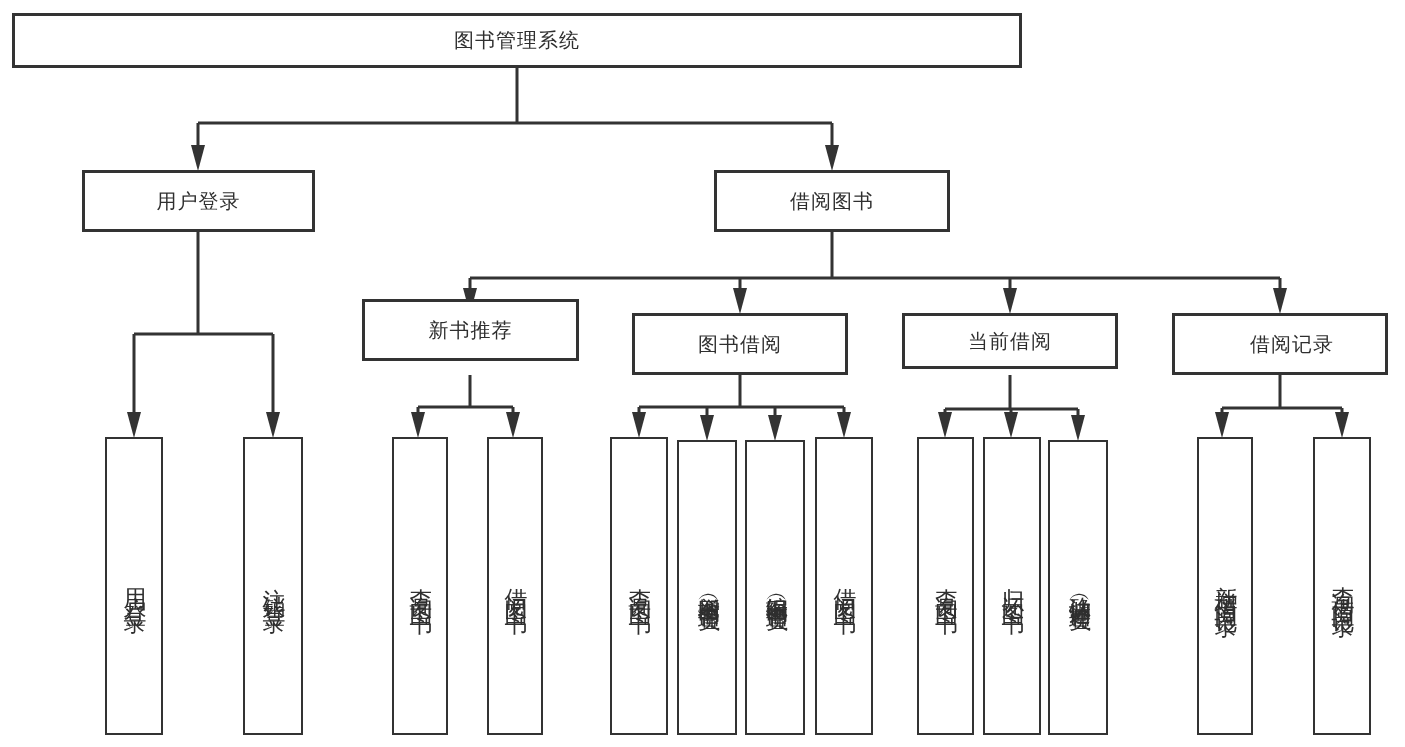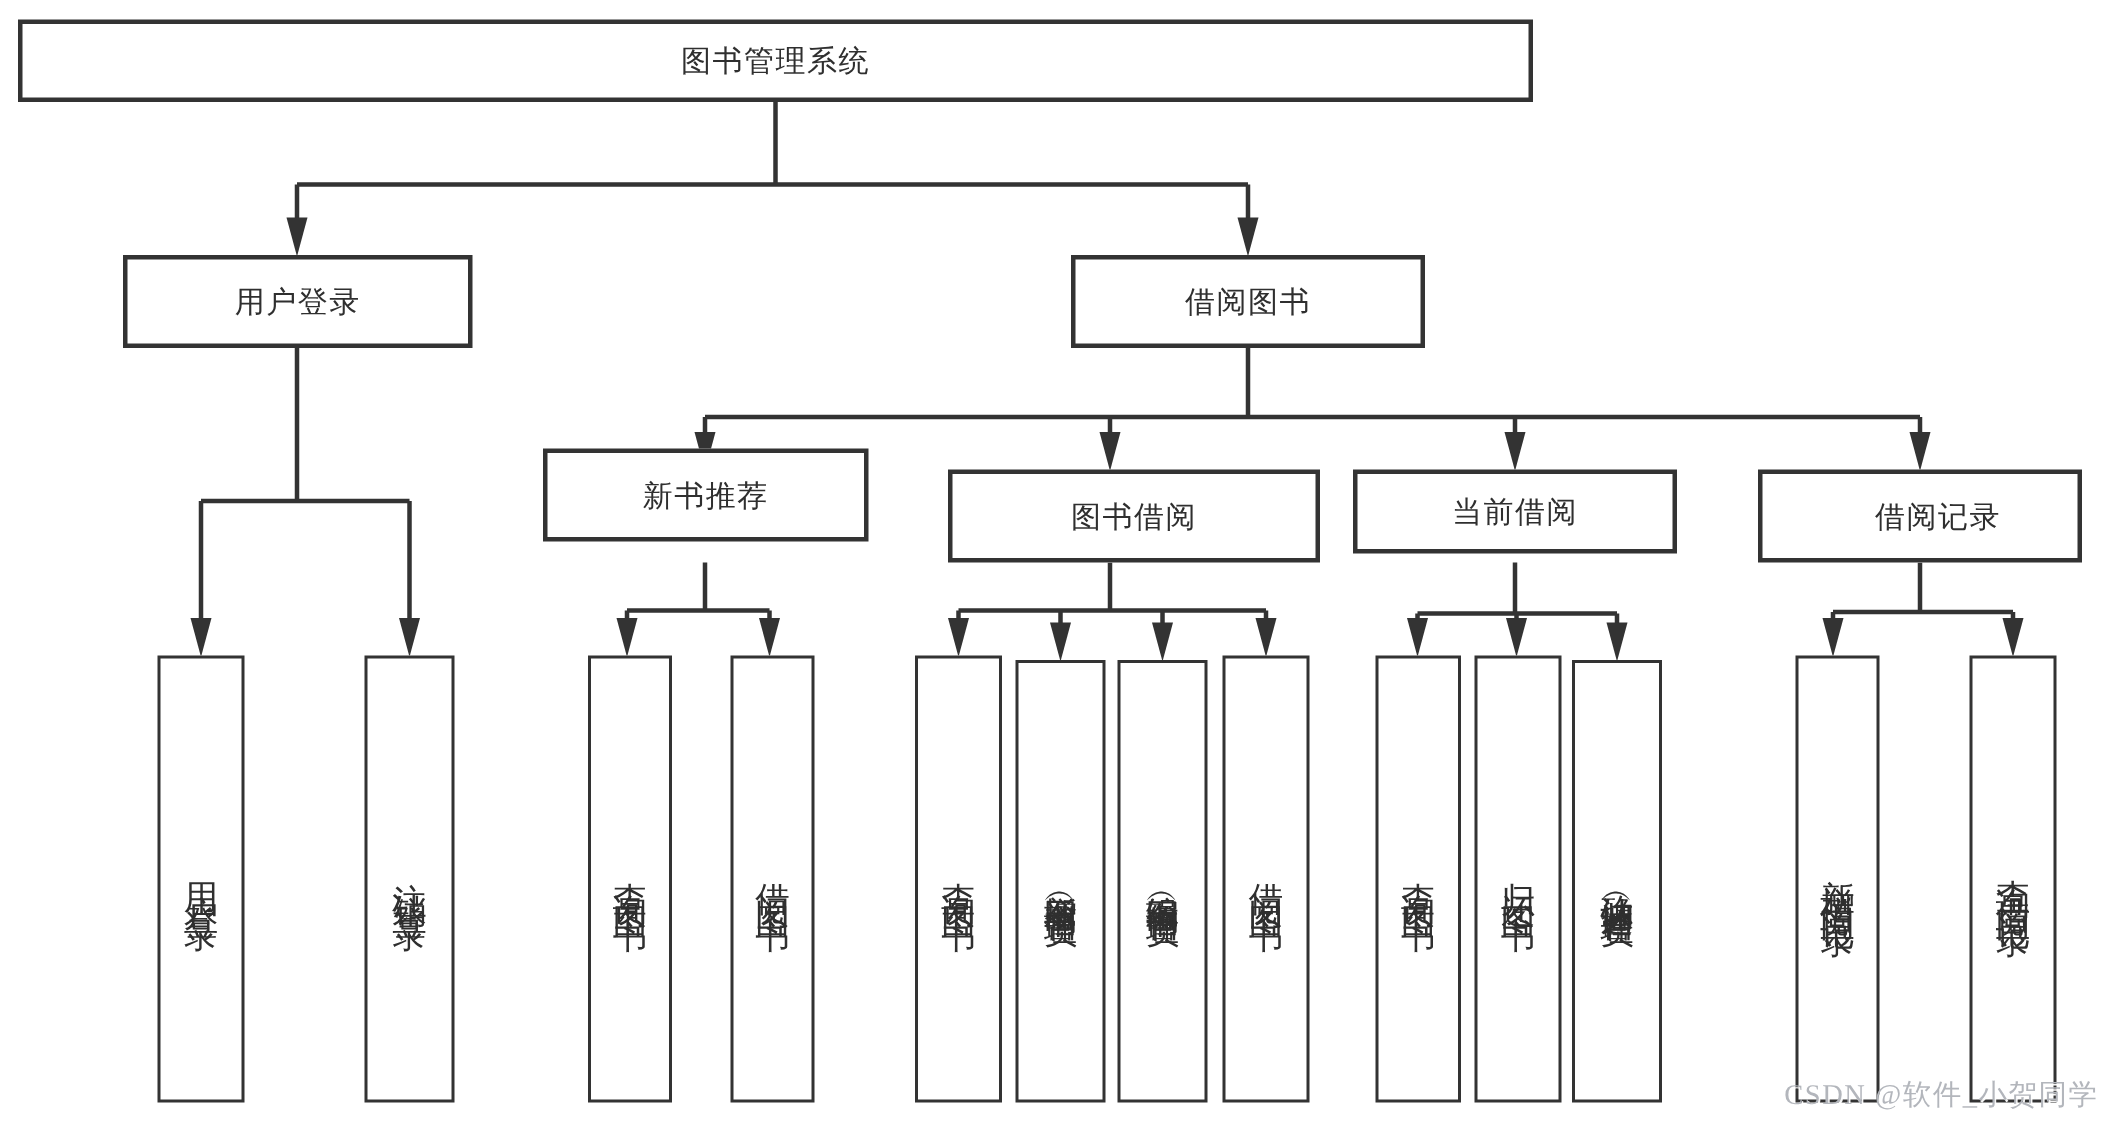--- a/index.html
+++ b/index.html
@@ -2,21 +2,21 @@
 <html><head>
 <meta charset="utf-8">
 <style>
   html, body { margin: 0; padding: 0; background: #ffffff; }
   #stage {
     position: relative;
     width: 1405px;
     height: 747px;
     background: #ffffff;
     overflow: hidden;
-    font-family: Liberation Serif, serif;
+    font-family: Liberation Mono, monospace;
   }
   #wires { position: absolute; left: 0; top: 0; }
   .box {
     position: absolute;
     box-sizing: border-box;
     background: #ffffff;
     border: 3px solid #333333;
     display: flex;
     align-items: center;
     justify-content: center;
@@ -98,21 +98,21 @@
   <div class="box" style="left:82px; top:170px; width:233px; height:62px;">
     <span class="hlabel">用户登录</span>
   </div>
   <div class="box" style="left:714px; top:170px; width:236px; height:62px;">
     <span class="hlabel">借阅图书</span>
   </div>
 
   <div class="box" style="left:362px; top:299px; width:217px; height:62px;">
     <span class="hlabel">新书推荐</span>
   </div>
-  <div class="box" style="left:632px; top:313px; width:248px; height:62px;">
+  <div class="box" style="left:632px; top:313px; width:216px; height:62px;">
     <span class="hlabel">图书借阅</span>
   </div>
   <div class="box" style="left:902px; top:313px; width:216px; height:56px;">
     <span class="hlabel">当前借阅</span>
   </div>
   <div class="box" style="left:1172px; top:313px; width:216px; height:62px;padding-left:24px;">
     <span class="hlabel">借阅记录</span>
   </div>
 
   <div class="box leaf" style="left:105px; top:437px; width:58px; height:298px;">
@@ -152,14 +152,13 @@
     <span class="vlabel v9">确认归还（管理员）</span>
   </div>
 
   <div class="box leaf" style="left:1197px; top:437px; width:56px; height:298px;">
     <span class="vlabel v6">新增借阅记录</span>
   </div>
   <div class="box leaf" style="left:1313px; top:437px; width:58px; height:298px;">
     <span class="vlabel v6">查询借阅记录</span>
   </div>
 
-  <div id="watermark">CSDN @软件_小贺同学</div>
 </div>
 
 </body></html>

